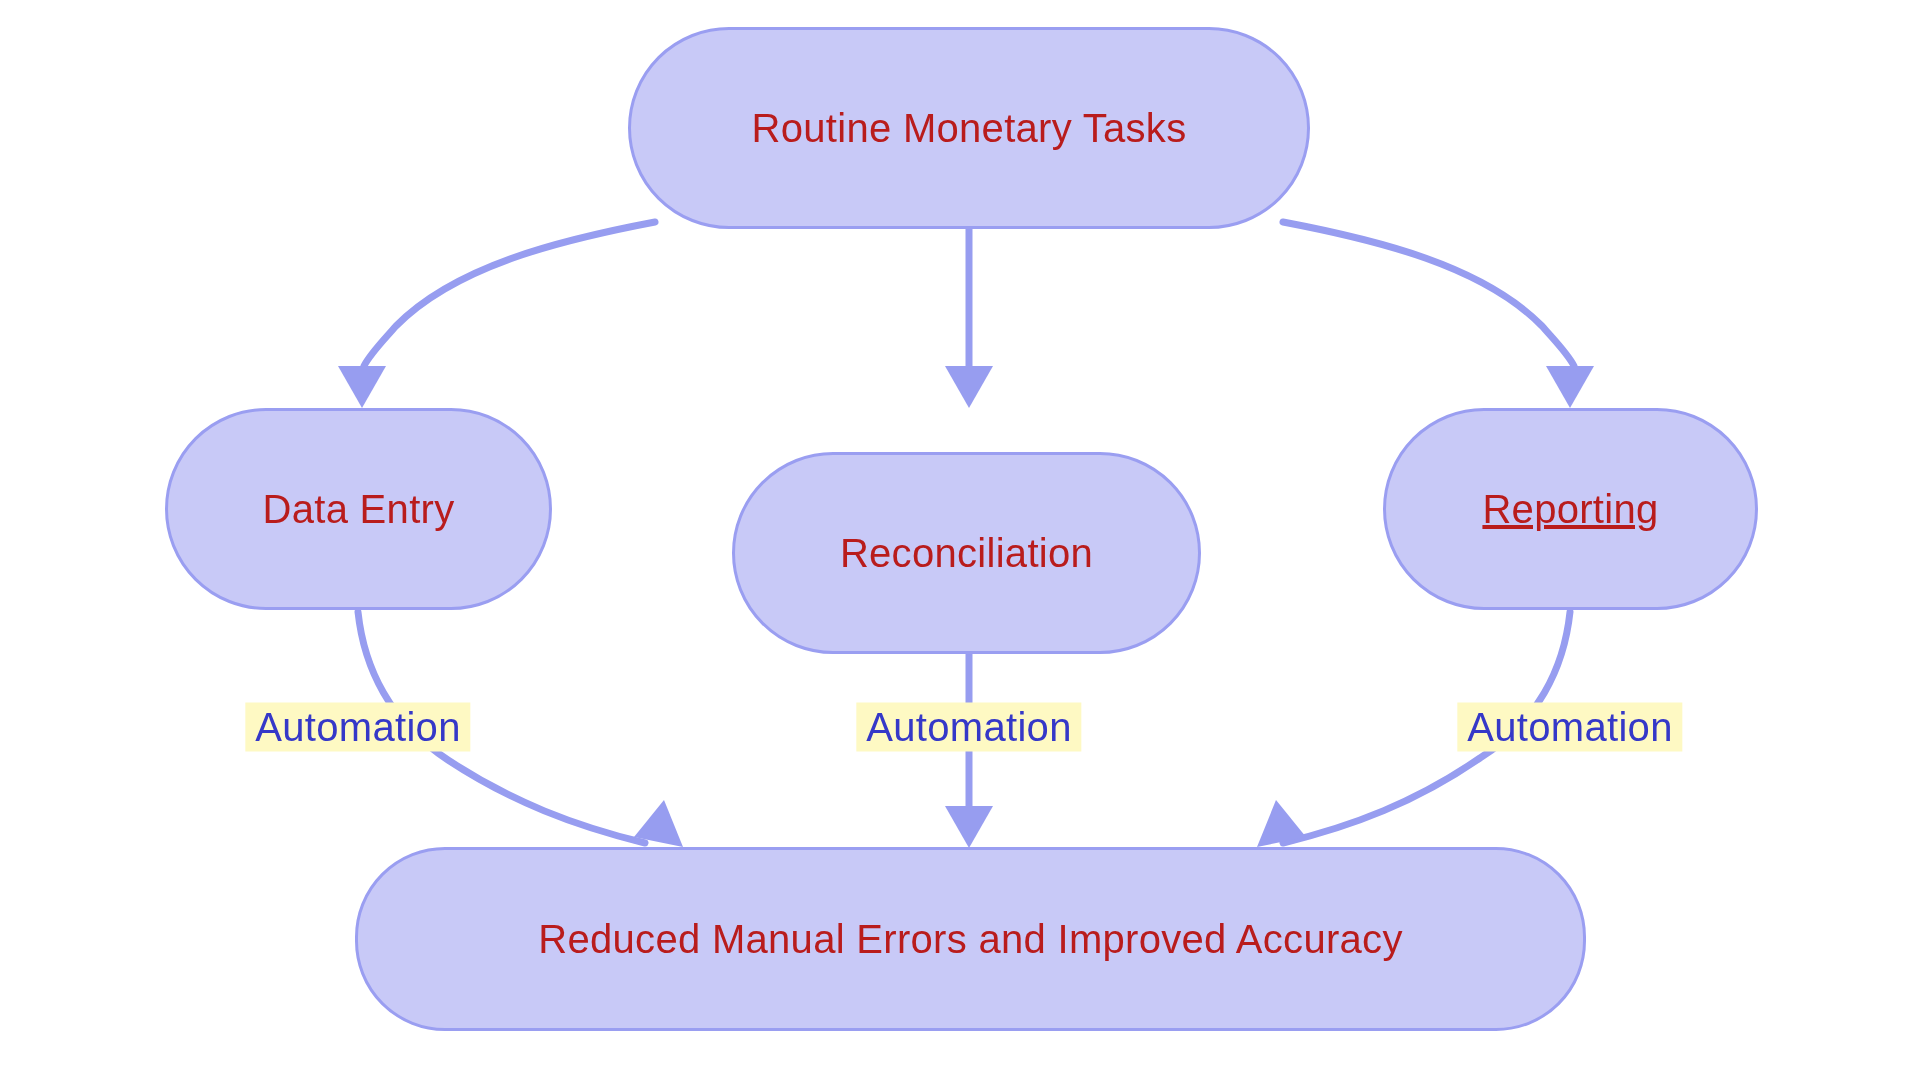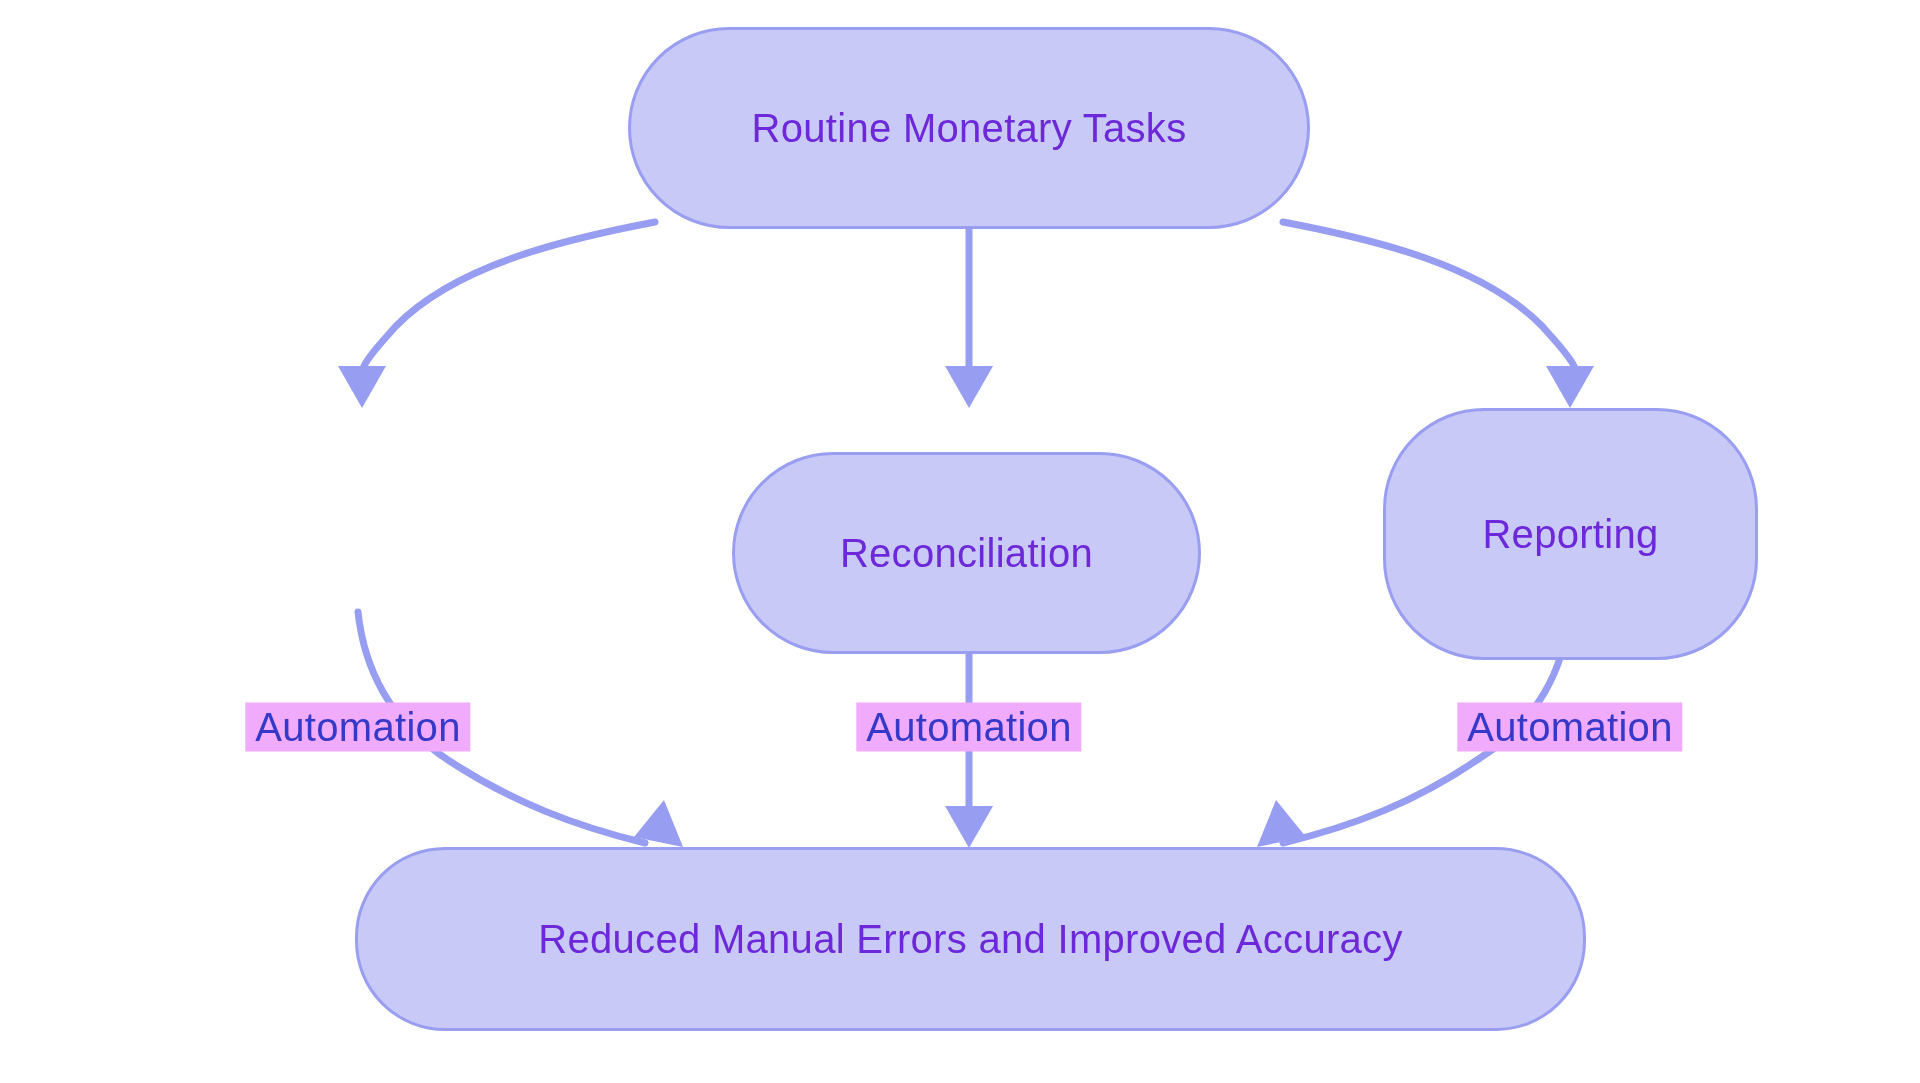--- a/index.html
+++ b/index.html
@@ -25,35 +25,35 @@
   }
   .arrowhead { fill: #979df0; stroke: none; }
   .node {
     position: absolute;
     box-sizing: border-box;
     background: #c8c9f7;
     border: 3px solid #9a9ef1;
     display: flex;
     align-items: center;
     justify-content: center;
-    color: #6d28d9;
+    color: #b91c1c;
     font-size: 40px;
     letter-spacing: 0.3px;
     z-index: 3;
     white-space: nowrap;
   }
   .node-top    { left: 628px;  top: 27px;  width: 682px;  height: 202px; border-radius: 101px; }
   .node-mid-1  { left: 165px;  top: 408px; width: 387px;  height: 202px; border-radius: 101px; }
   .node-mid-2  { left: 732px;  top: 408px; width: 469px;  height: 202px; border-radius: 101px; margin-top: 44px; }
-  .node-mid-3  { left: 1383px; top: 408px; width: 375px;  height: 252px; border-radius: 101px; }
+  .node-mid-3  { left: 1383px; top: 408px; width: 375px;  height: 202px; border-radius: 101px; text-decoration: underline; }
   .node-bottom { left: 355px;  top: 847px; width: 1231px; height: 184px; border-radius: 90px; }
   .edge-label {
     position: absolute;
     transform: translate(-50%, -50%);
-    background: #f0abfc;
+    background: #fef9c3;
     color: #3538c8;
     font-size: 40px;
     letter-spacing: 0.3px;
     padding: 2px 10px;
     z-index: 2;
     white-space: nowrap;
   }
   .edge-label-1 { left: 358px;  top: 727px; }
   .edge-label-2 { left: 969px;  top: 727px; }
   .edge-label-3 { left: 1570px; top: 727px; }
@@ -81,20 +81,23 @@
     <polygon class="arrowhead" points="945,806 993,806 969,848"></polygon>
 
     <path class="edge-path" d="M 1570 612 C 1564 668, 1538 722, 1480 758 C 1416 802, 1353 826, 1283 843"></path>
     <polygon class="arrowhead" points="1257,847 1306,837 1276,800"></polygon>
   </svg>
 
   <div class="node node-top">
     <span>Routine Monetary Tasks</span>
   </div>
 
+  <div class="node node-mid-1">
+    <span>Data Entry</span>
+  </div>
 
   <div class="node node-mid-2">
     <span>Reconciliation</span>
   </div>
 
   <div class="node node-mid-3">
     <span>Reporting</span>
   </div>
 
   <div class="node node-bottom">

